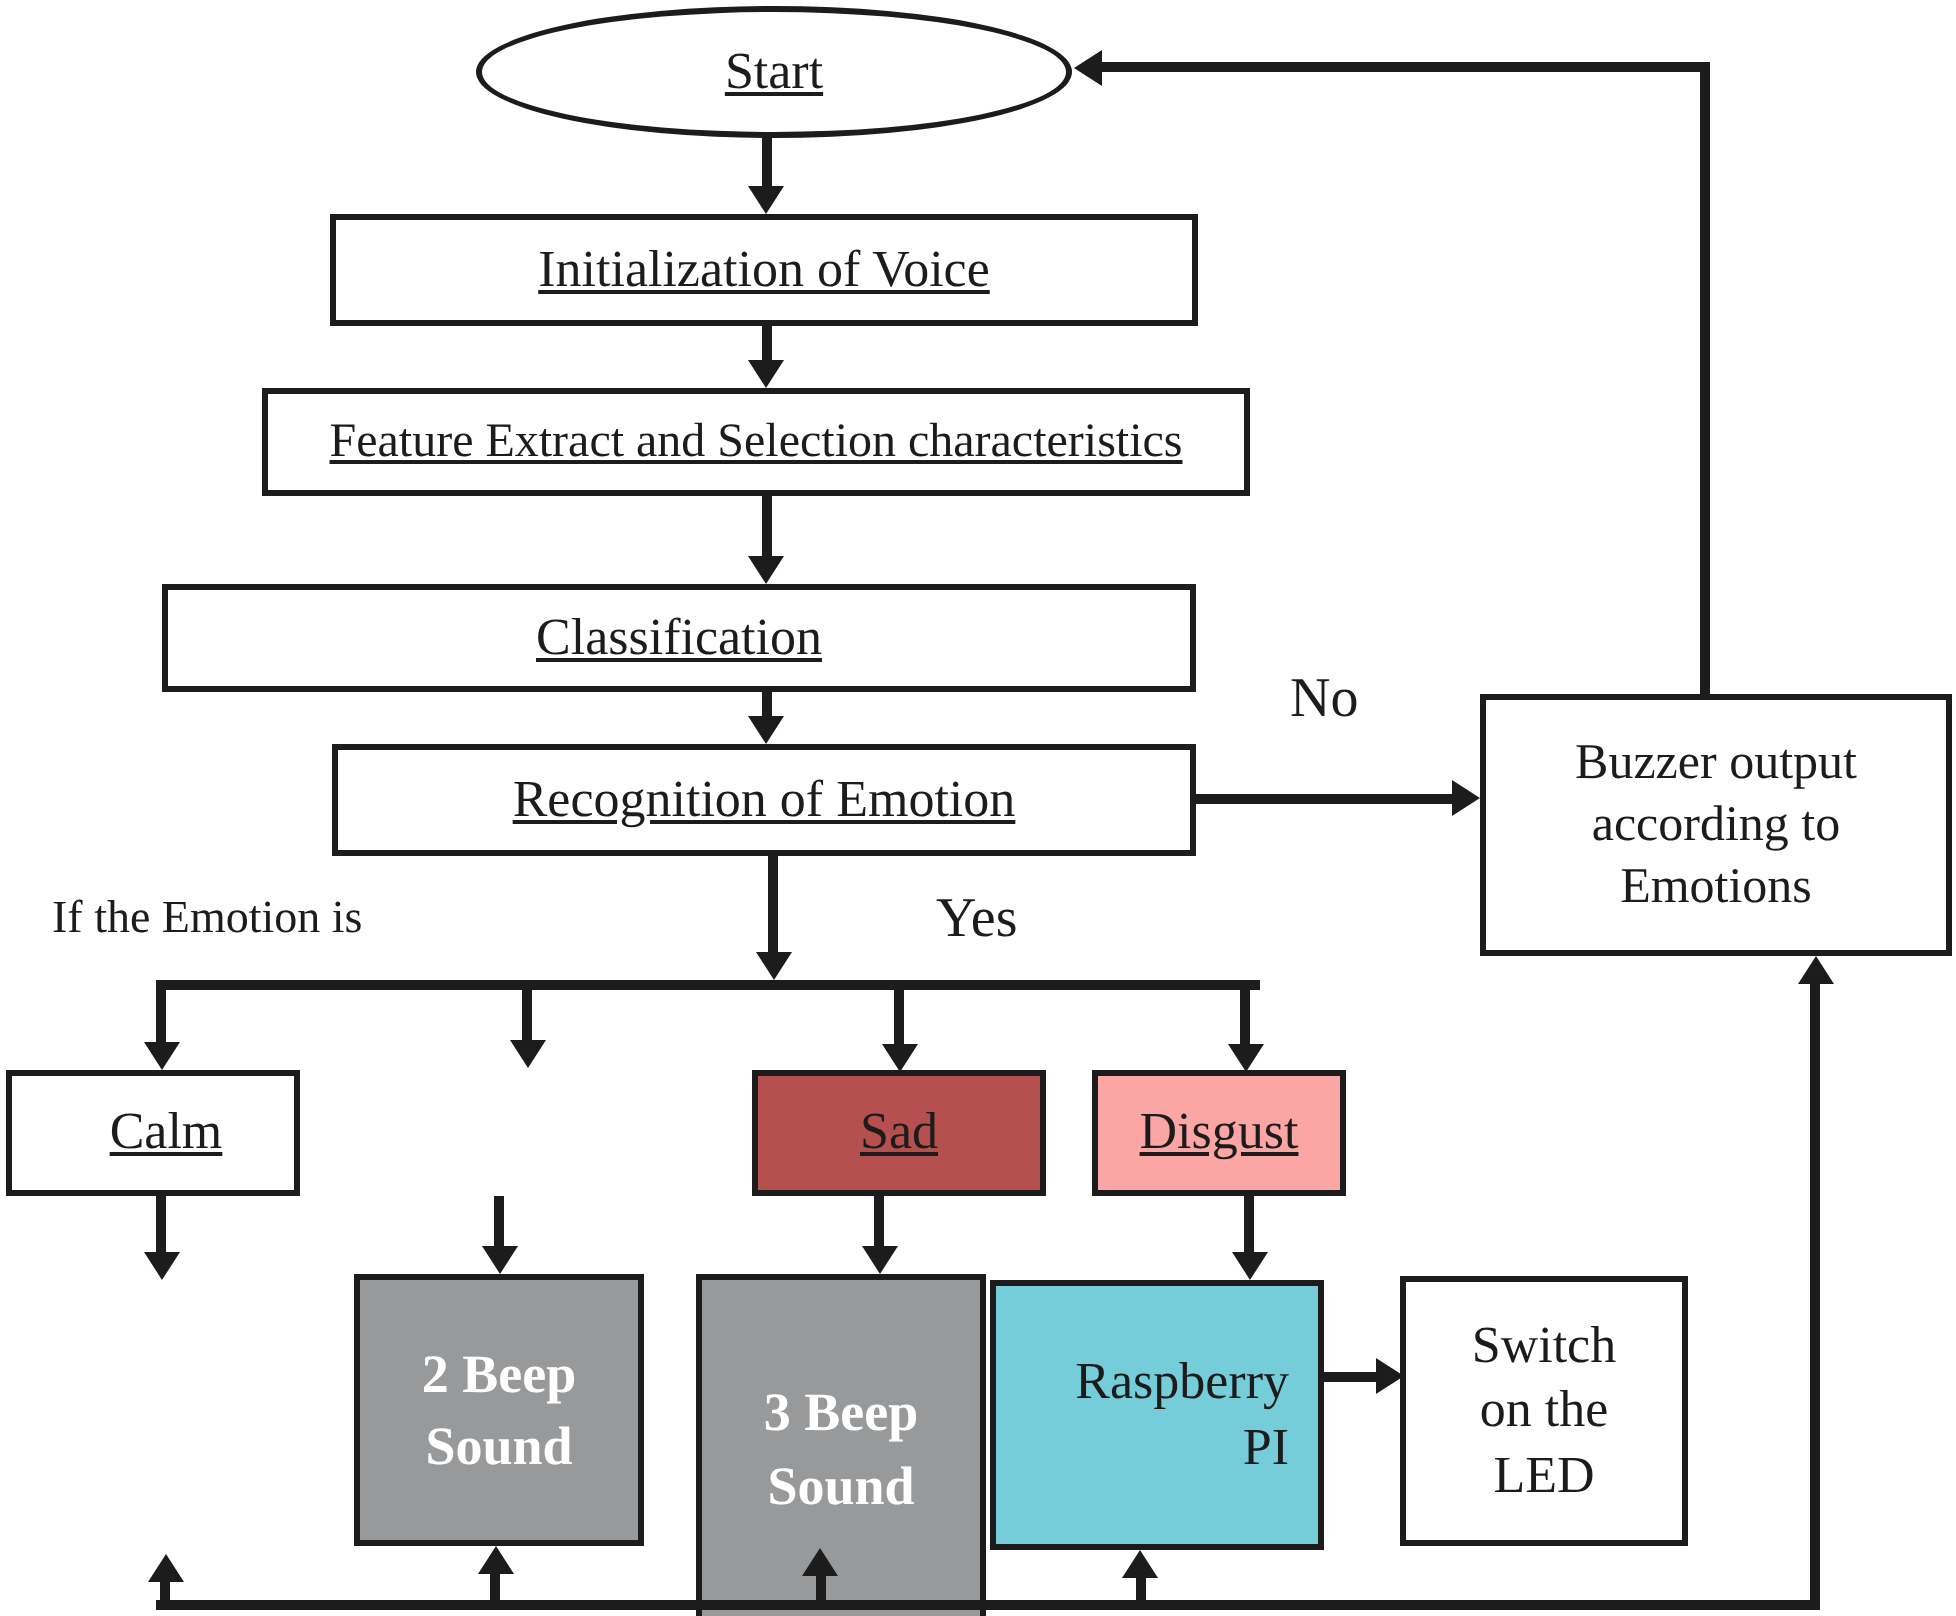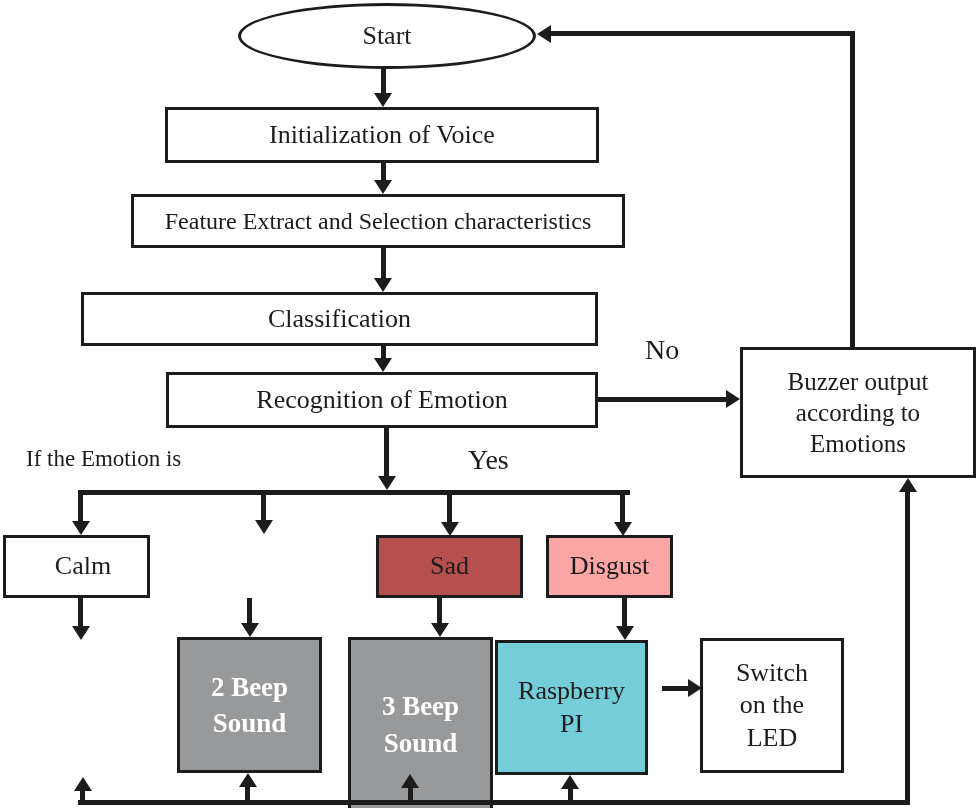--- a/index.html
+++ b/index.html
@@ -7,21 +7,21 @@
     position:relative;width:978px;height:808px;background:#ffffff;overflow:hidden;
     font-family:"Liberation Serif","DejaVu Serif",serif;color:#1c1c1c;
   }
   .node{
     position:absolute;display:flex;align-items:center;justify-content:center;
     text-align:center;box-sizing:border-box;background:#ffffff;
     border:3px solid #1c1c1c;font-size:26px;line-height:1.25;
   }
   .node .lbl{display:block;}
   .ellipse{border-radius:50%;}
-  .nowrap .lbl{white-space:nowrap;}
+  .nowrap .lbl{white-space:nowrap;text-decoration:underline;}
   .line{position:absolute;background:#1c1c1c;}
   .arr{position:absolute;width:0;height:0;}
   .arr-down{border-left:9px solid transparent;border-right:9px solid transparent;border-top:14px solid #1c1c1c;}
   .arr-up{border-left:9px solid transparent;border-right:9px solid transparent;border-bottom:14px solid #1c1c1c;}
   .arr-right{border-top:9px solid transparent;border-bottom:9px solid transparent;border-left:14px solid #1c1c1c;}
   .arr-left{border-top:9px solid transparent;border-bottom:9px solid transparent;border-right:14px solid #1c1c1c;}
   .edge-label{position:absolute;font-size:28px;}
   .cond-label{position:absolute;font-size:23px;}
   .beep{color:#ffffff;font-weight:bold;font-size:27px;line-height:1.35;}
   .beep .lbl{width:100px;}
@@ -68,21 +68,21 @@
   <div class="node nowrap" style="left: 546px; top: 535px; width: 127px; height: 63px; background-color: #fca5a5;">
     <span class="lbl">Disgust</span>
   </div>
 
   <div class="node beep" style="left: 177px; top: 637px; width: 145px; height: 136px; background-color: rgb(151, 153, 155);">
     <span class="lbl">2 Beep Sound</span>
   </div>
   <div class="node beep" style="left: 348px; top: 637px; width: 145px; height: 175px; background-color: rgb(151, 153, 155);">
     <span class="lbl">3 Beep Sound</span>
   </div>
-  <div class="node raspberry" style="left: 495px; top: 640px; width: 153px; height: 135px; background-color: rgb(116, 205, 217);">
+  <div class="node raspberry" style="left: 495px; top: 640px; width: 167px; height: 135px; background-color: rgb(116, 205, 217); text-align: right;">
     <span class="lbl">Raspberry PI</span>
   </div>
   <div class="node led" style="left: 700px; top: 638px; width: 144px; height: 135px; background-color: rgb(255, 255, 255);">
     <span class="lbl">Switch on the LED</span>
   </div>
 
   <div class="edge-label" style="left:645px;top:334px;">No</div>
   <div class="edge-label" style="left:468px;top:444px;">Yes</div>
   <div class="cond-label" style="left:26px;top:446px;">If the Emotion is</div>
 

